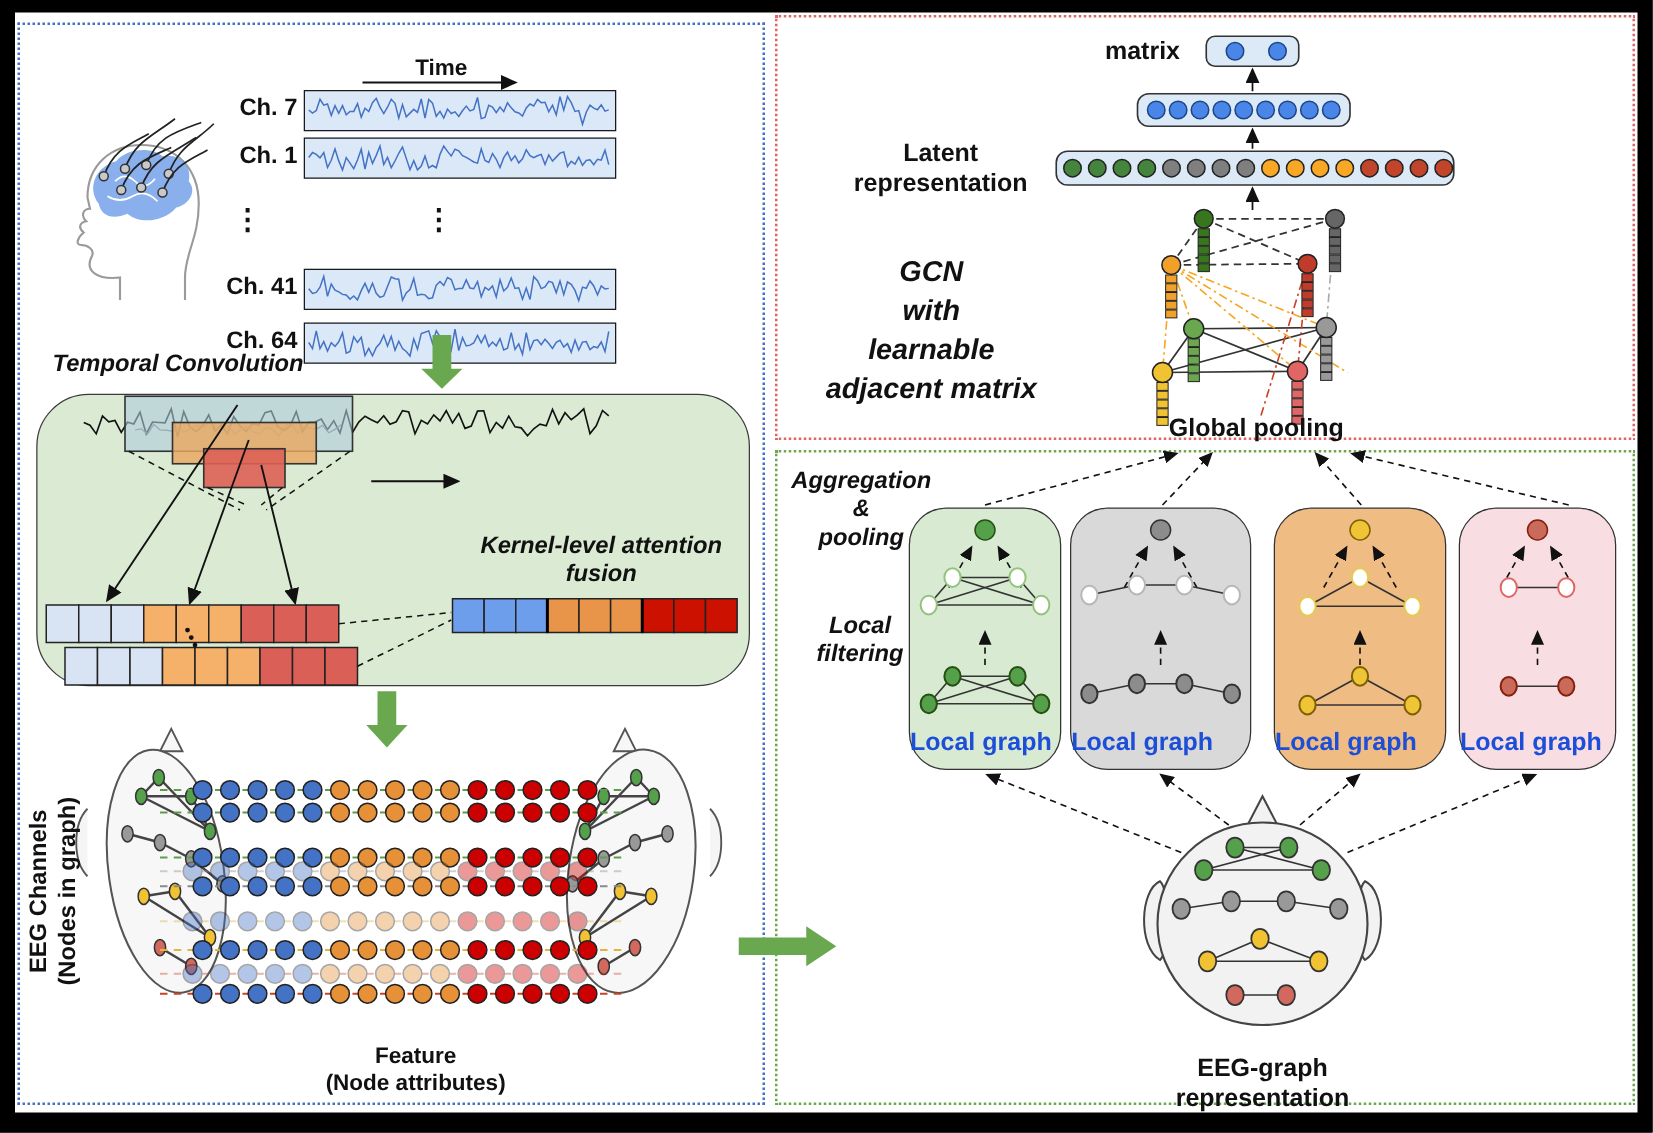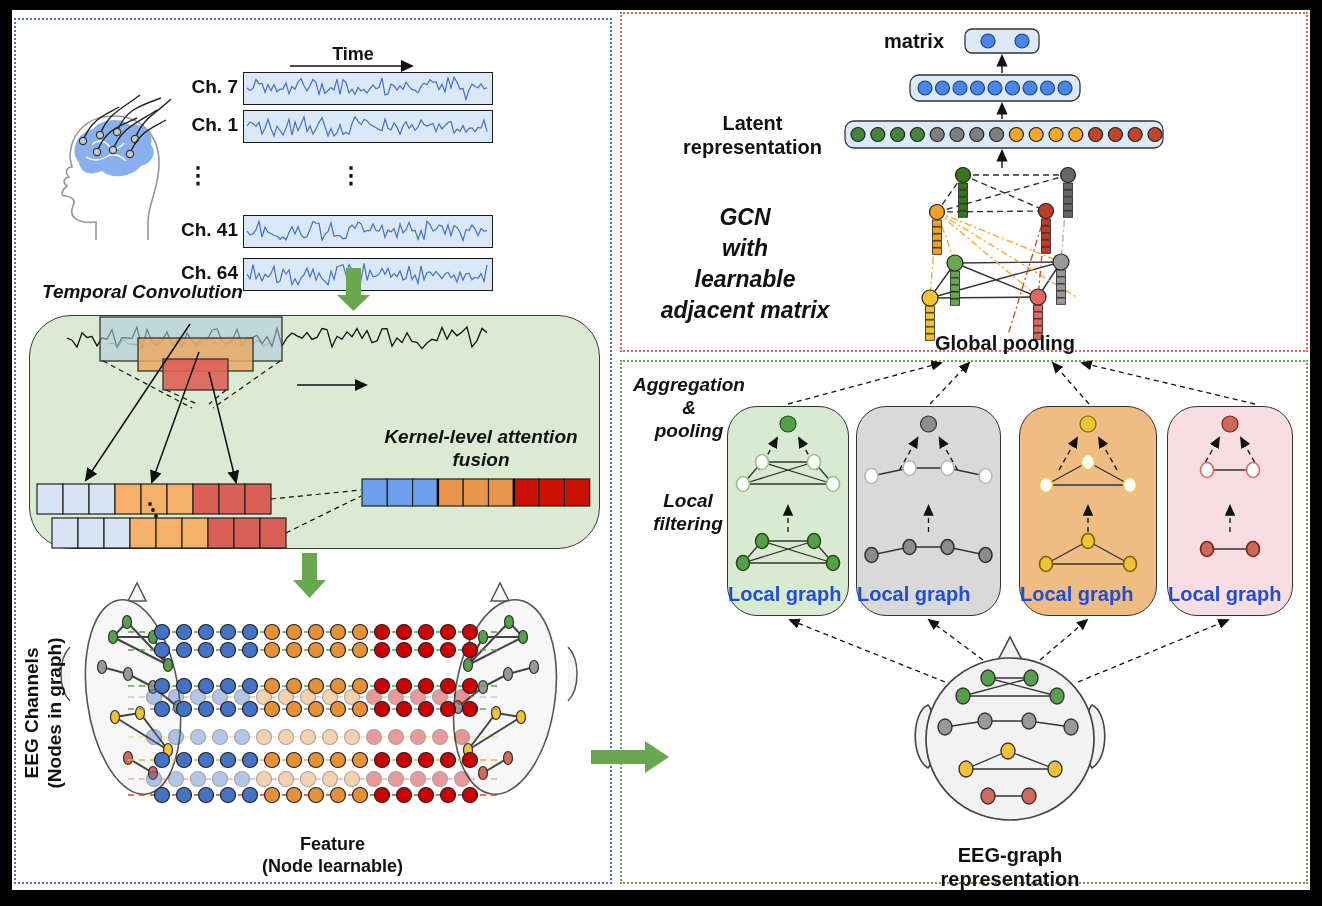--- a/index.html
+++ b/index.html
@@ -599,21 +599,21 @@
       </g>
   </svg>
 
   <div class="lbl b ctr" id="lbl-time">Time</div>
   <div class="lbl bi" id="lbl-temporal">Temporal Convolution</div>
   <div class="lbl bi ctr" id="lbl-fusion">Kernel-level attention
 fusion</div>
   <div class="lbl b" id="lbl-eegch">EEG Channels
 (Nodes in graph)</div>
   <div class="lbl b ctr" id="lbl-feature">Feature
-(Node learnable)</div>
+(Node attributes)</div>
 
   <div class="lbl b ctr" id="lbl-output">matrix</div>
   <div class="lbl b ctr" id="lbl-latent">Latent
 representation</div>
   <div class="lbl bi ctr" id="lbl-gcn">GCN
 with
 learnable
 adjacent matrix</div>
   <div class="lbl b ctr" id="lbl-global">Global pooling</div>
 

